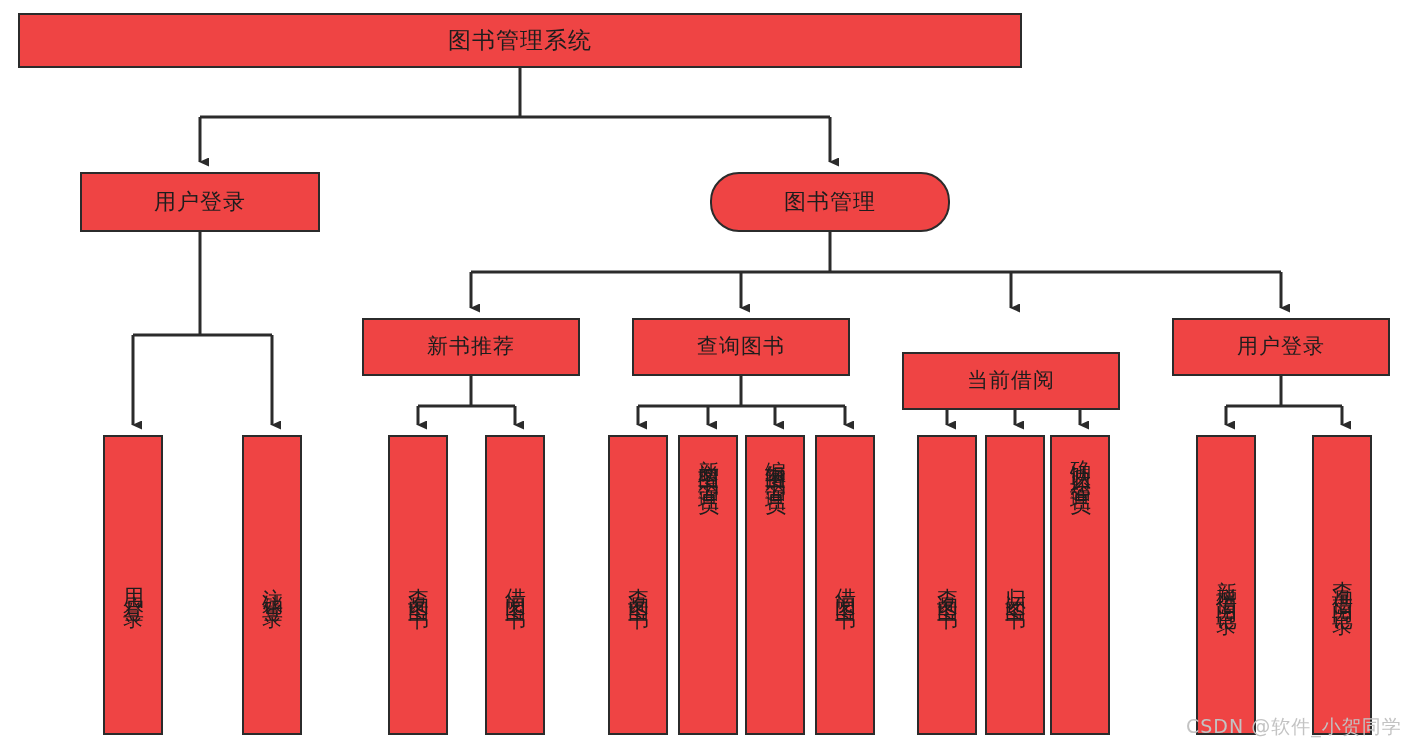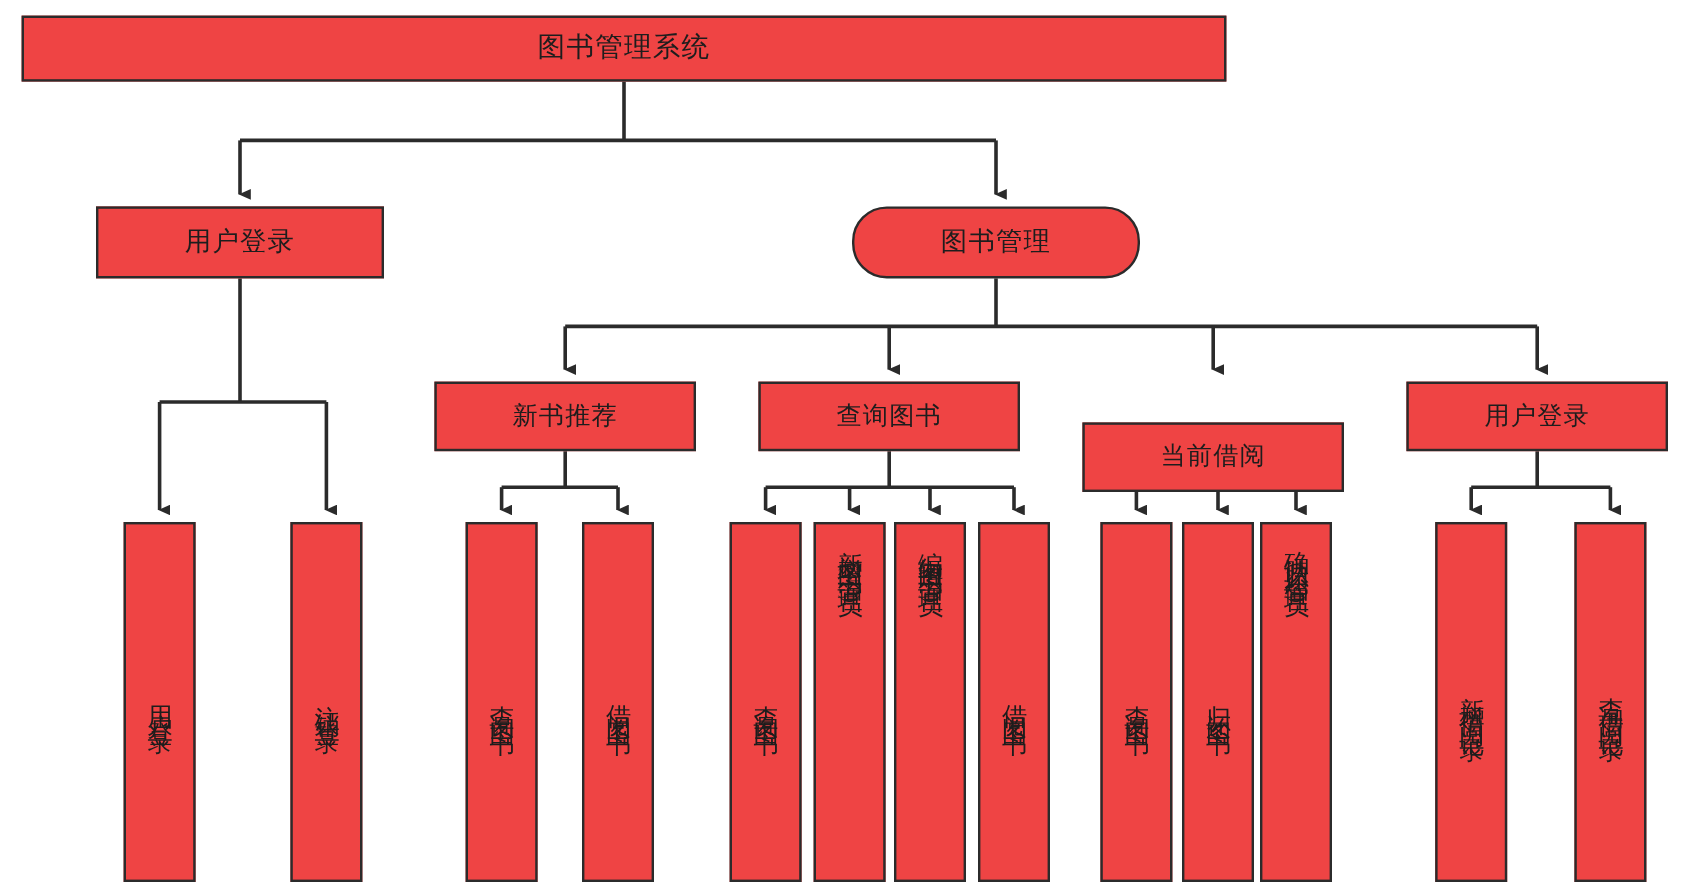--- a/index.html
+++ b/index.html
@@ -187,14 +187,15 @@
         <span class="node-label">确认归还（管理员）</span>
       </div>
       <div class="node vert leaf short" style="left: 1196px; top: 435px; width: 60px; height: 300px;">
         <span class="node-label">新增借阅记录</span>
       </div>
       <div class="node vert leaf short" style="left: 1312px; top: 435px; width: 60px; height: 300px;">
         <span class="node-label">查询借阅记录</span>
       </div>
     </div>
 
+  <div class="watermark">CSDN @软件_小贺同学</div>
 
 </div>
 
 </body></html>

